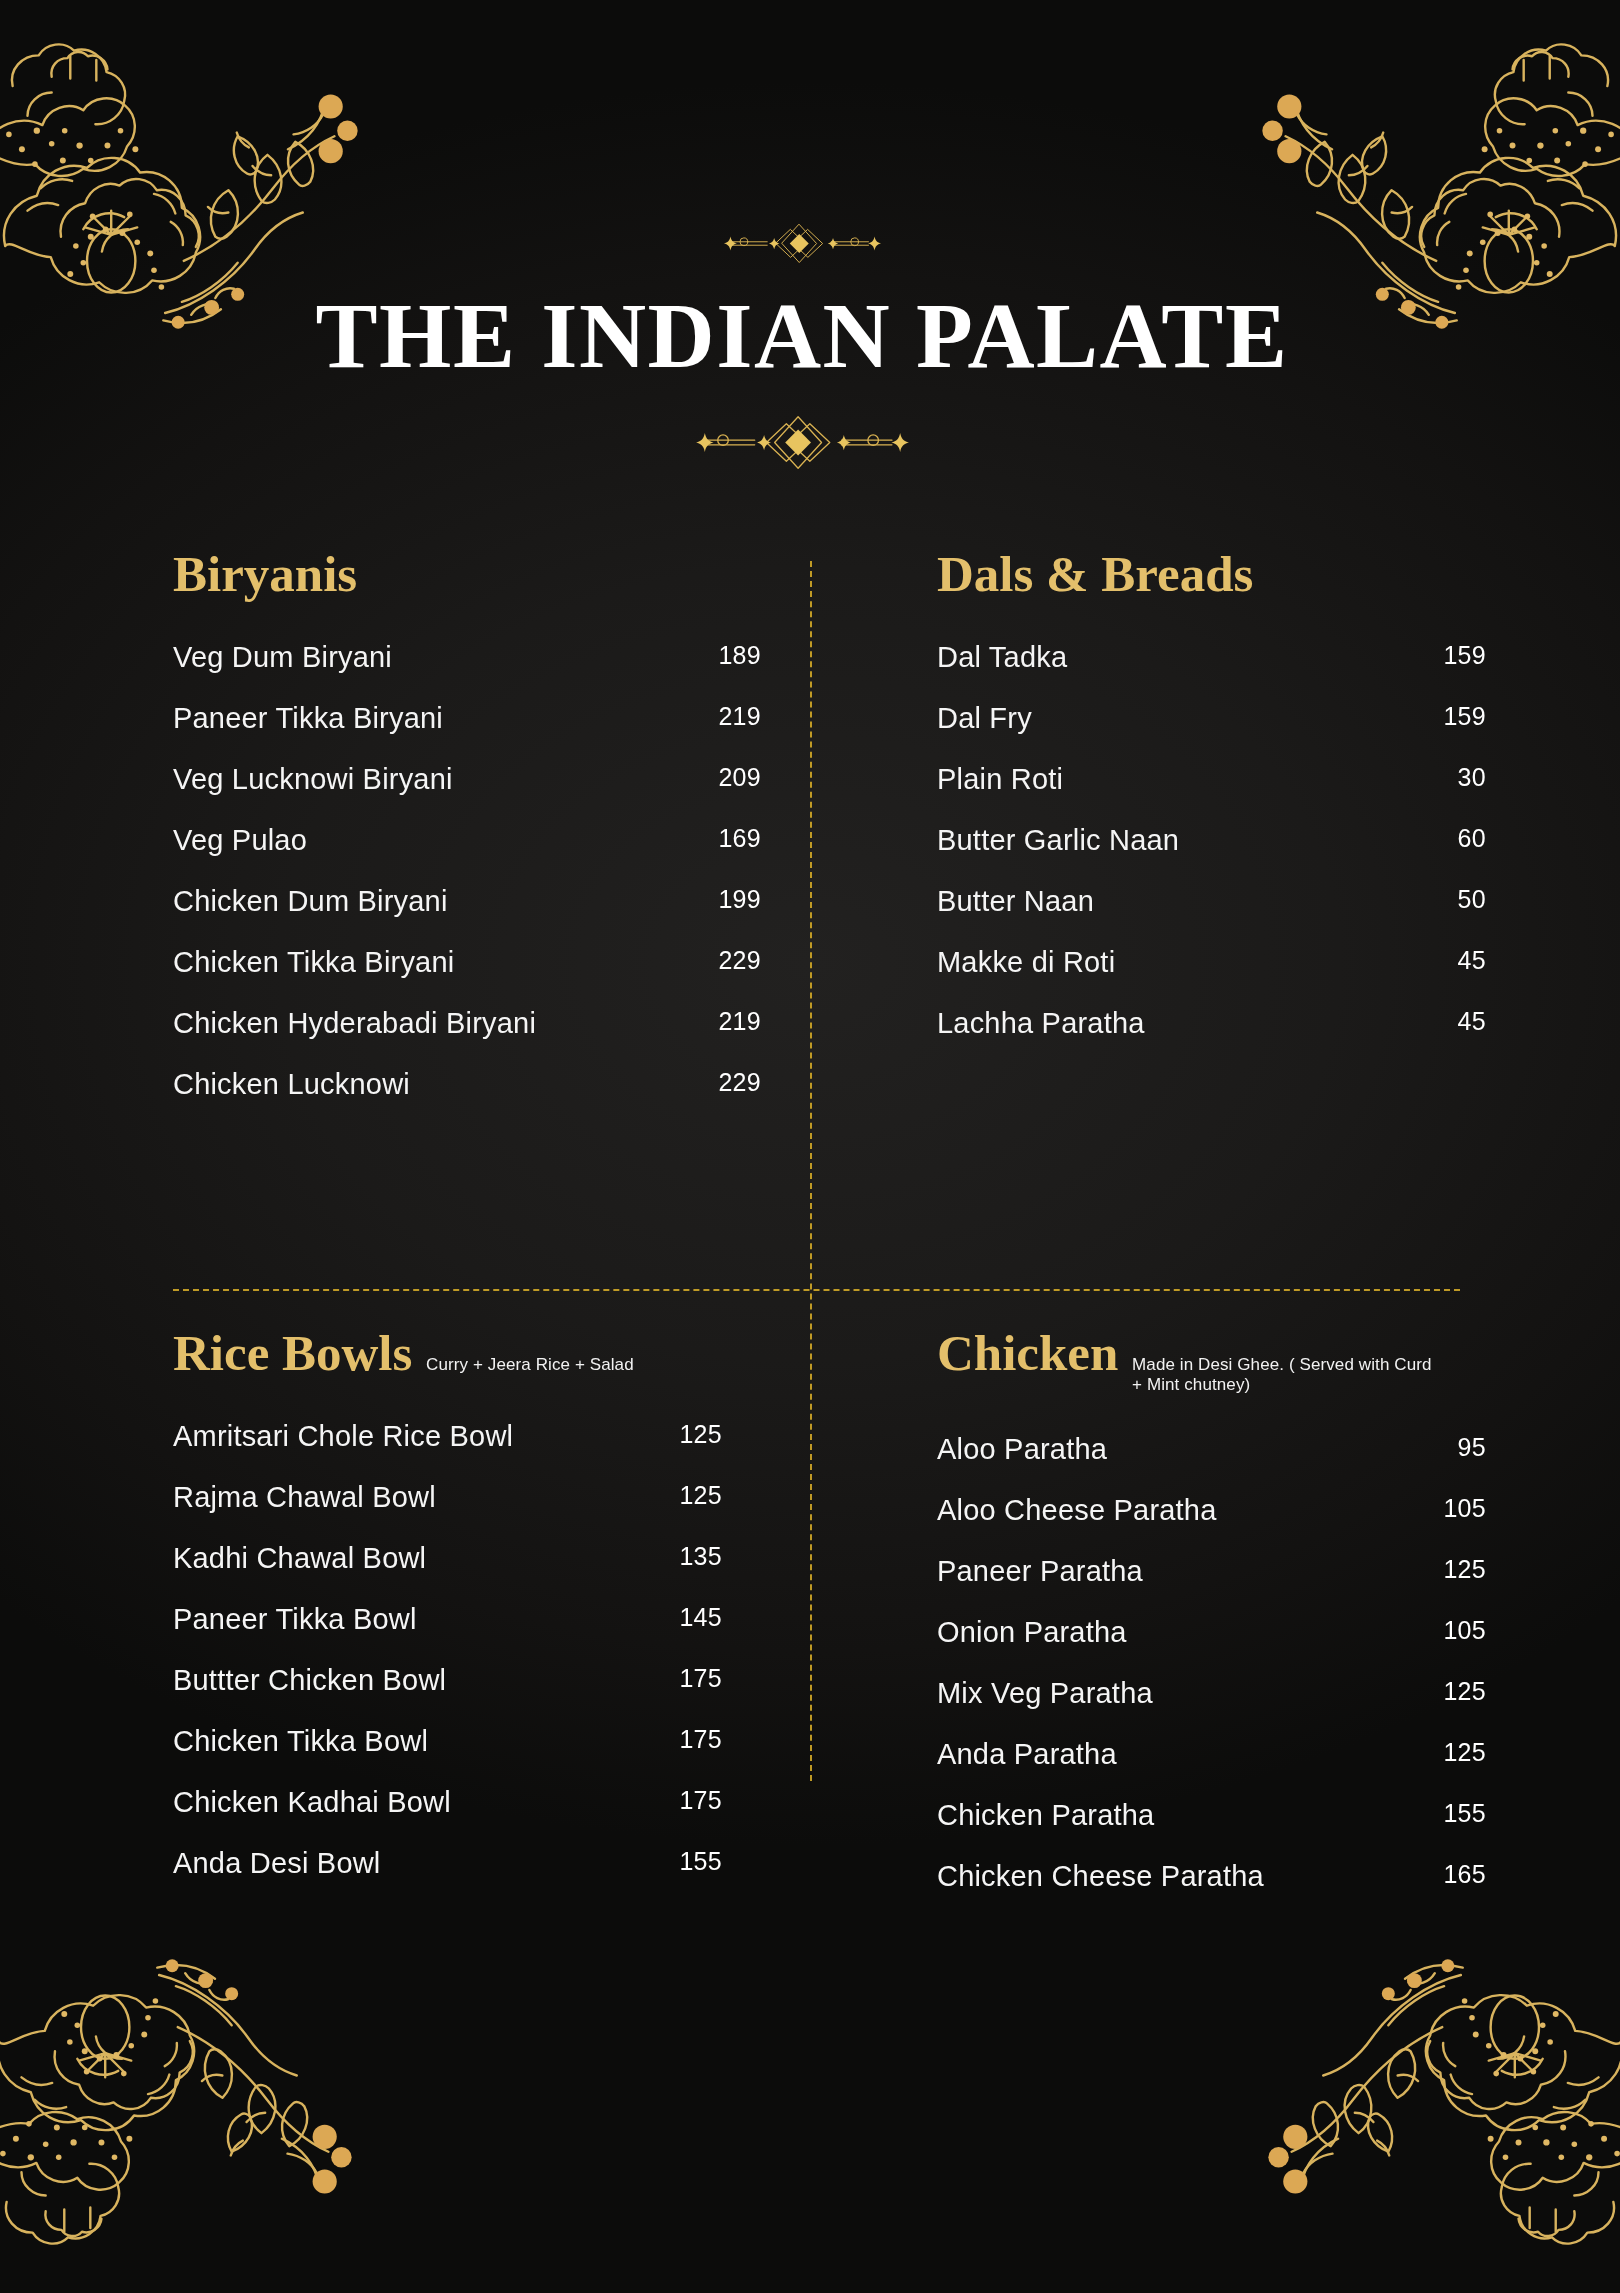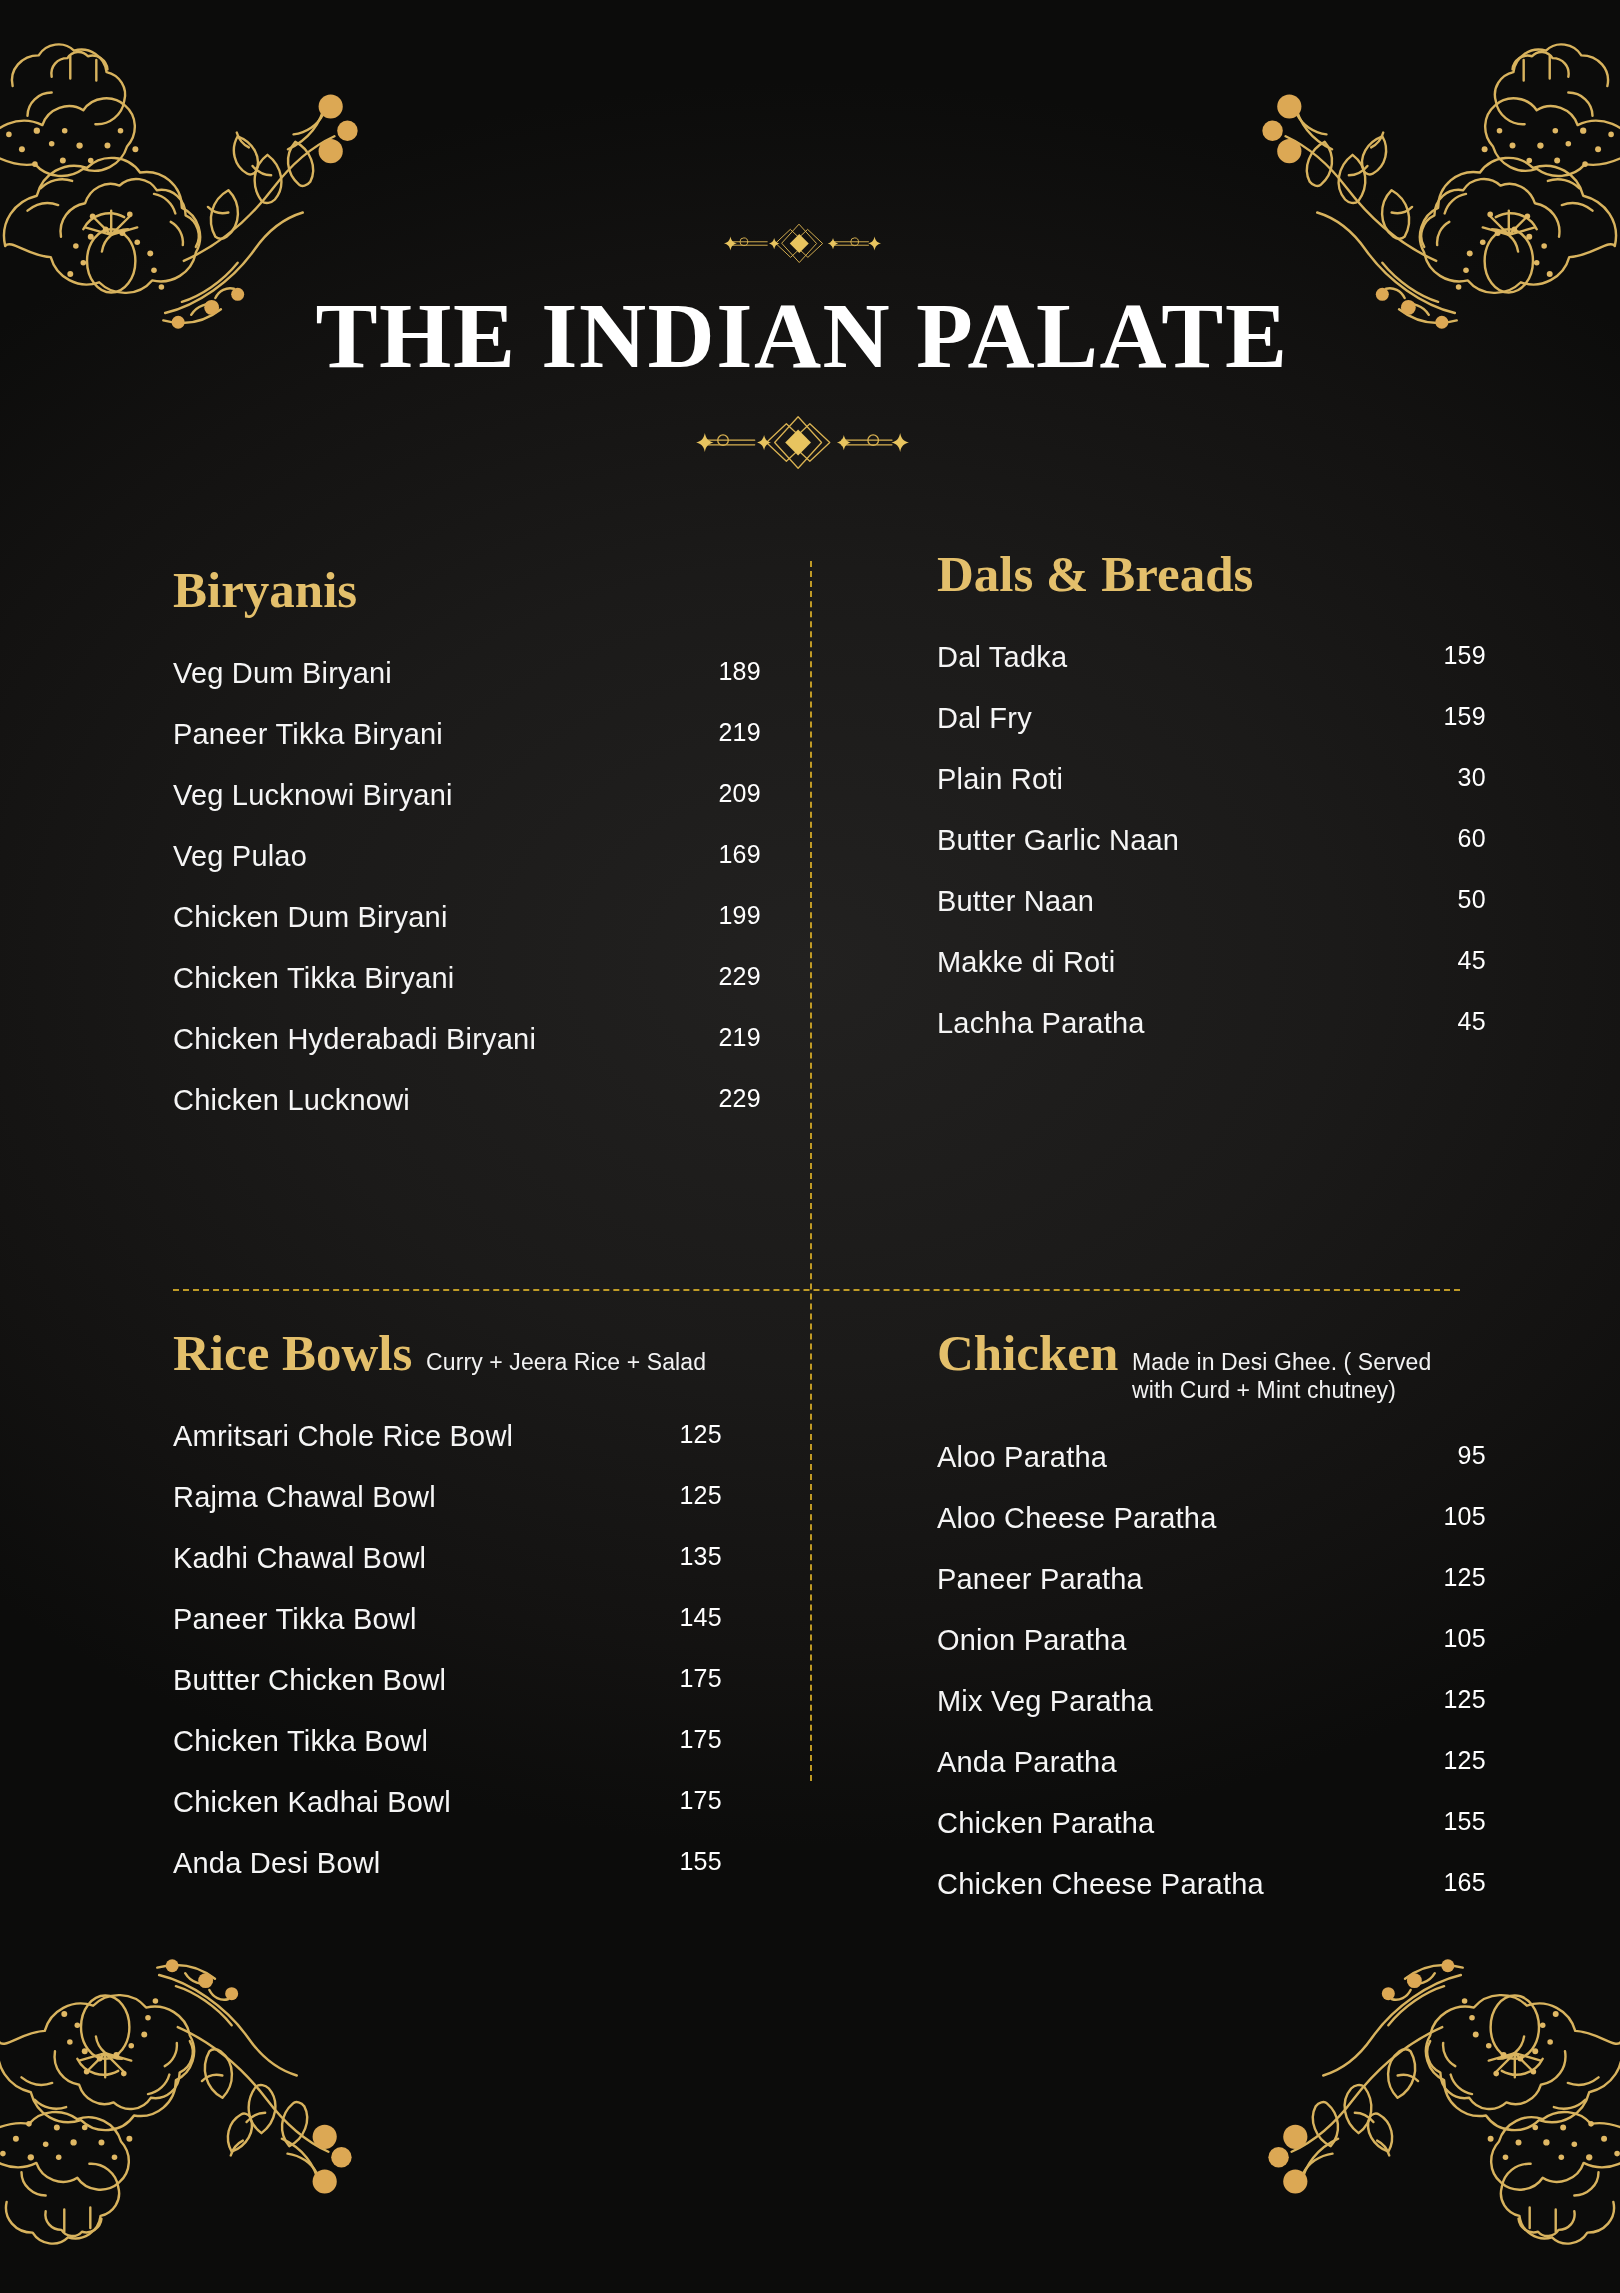--- a/index.html
+++ b/index.html
@@ -76,21 +76,21 @@
     top: 740px;
     height: 0;
     border-top: 2.9px dashed #c9a227;
     opacity: 0.95;
   }
 
   .quad {
     position: absolute;
     box-sizing: border-box;
   }
-  .q-tl { left: 173px;  top: 16px;    width: 588px; }
+  .q-tl { left: 173px;  top: 0px;    width: 588px; }
   .q-tr { left: 937px;  top: 0px;    width: 549px; }
   .q-bl { left: 173px;  top: 779px;  width: 549px; }
   .q-br { left: 937px;  top: 779px;  width: 549px; }
 
   .sec-head {
     display: flex;
     align-items: baseline;
     gap: 13.7px;
     margin: 0 0 37px 0;
     min-height: 55px;
@@ -99,21 +99,21 @@
     font-family: "Liberation Serif", serif;
     font-weight: 700;
     font-size: 51px;
     line-height: 1;
     color: #e3bf6b;
     white-space: nowrap;
   }
   .sec-note {
     font-family: "Liberation Sans", sans-serif;
     font-weight: 300;
-    font-size: 23px;
+    font-size: 17px;
     line-height: 1.2;
     color: #f2f2f2;
     letter-spacing: 0.1px;
   }
   .sec-note.wrap { max-width: 304px; }
 
   .items { margin: 0; padding: 0; list-style: none; }
   .row {
     display: flex;
     align-items: flex-start;

